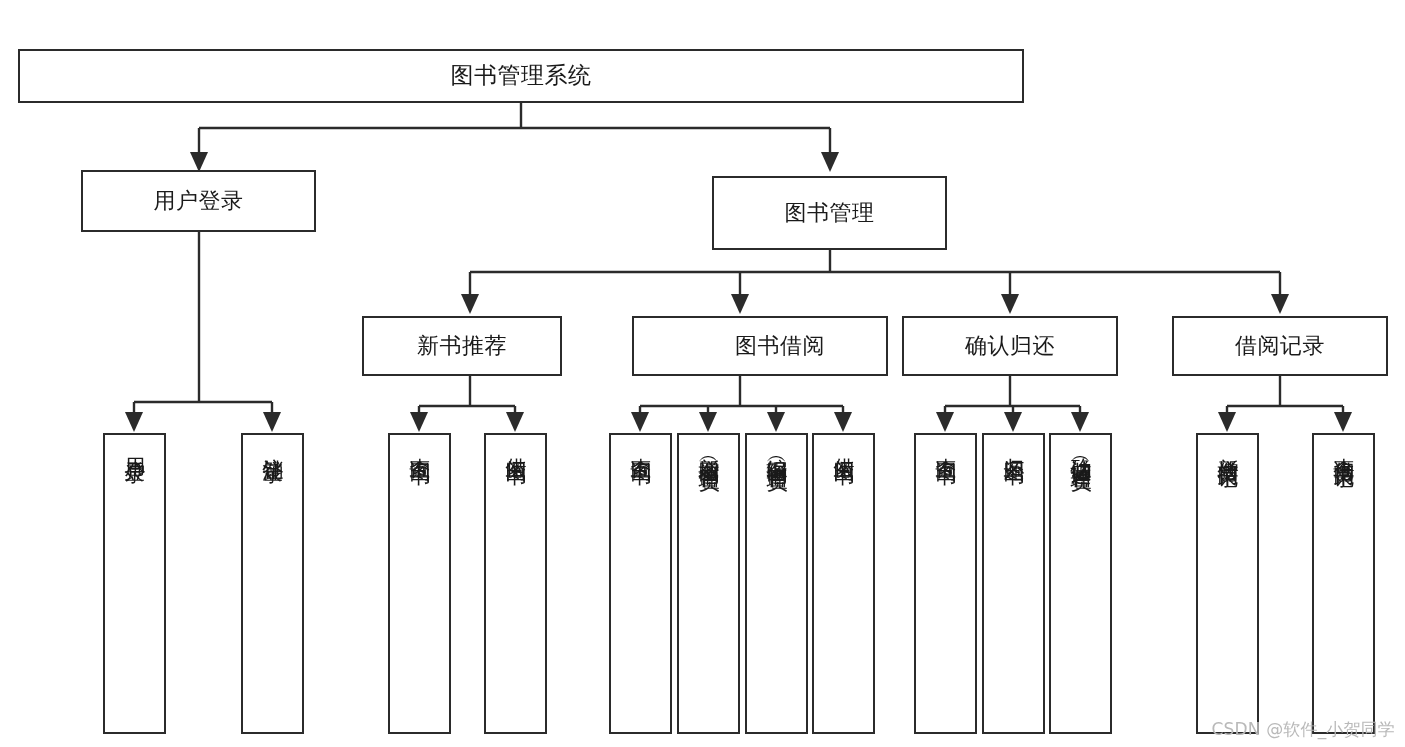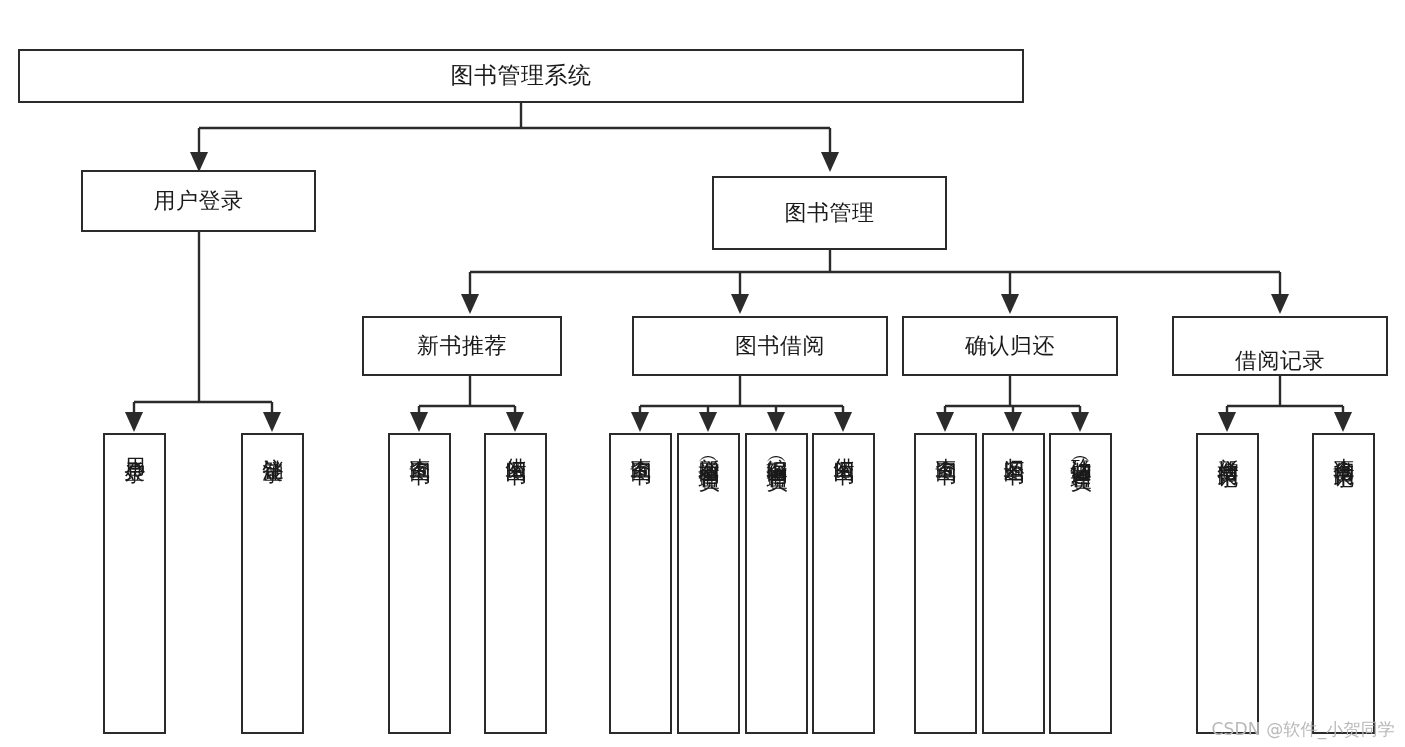--- a/index.html
+++ b/index.html
@@ -169,21 +169,21 @@
   </div>
 
   <div class="node branch" style="left:632px; top:316px; width:256px; height:60px;padding-left:40px;">
     <span class="label">图书借阅</span>
   </div>
 
   <div class="node branch" style="left:902px; top:316px; width:216px; height:60px;">
     <span class="label">确认归还</span>
   </div>
 
-  <div class="node branch" style="left:1172px; top:316px; width:216px; height:60px;align-items:flex-end;">
+  <div class="node branch" style="left:1172px; top:316px; width:216px; height:60px;">
     <span class="label">借阅记录</span>
   </div>
 
   <div class="node leaf" style="left:103px; top:433px; width:63px; height:301px;">
     <span class="label">用户登录</span>
   </div>
 
   <div class="node leaf" style="left:241px; top:433px; width:63px; height:301px;">
     <span class="label">注销登录</span>
   </div>

